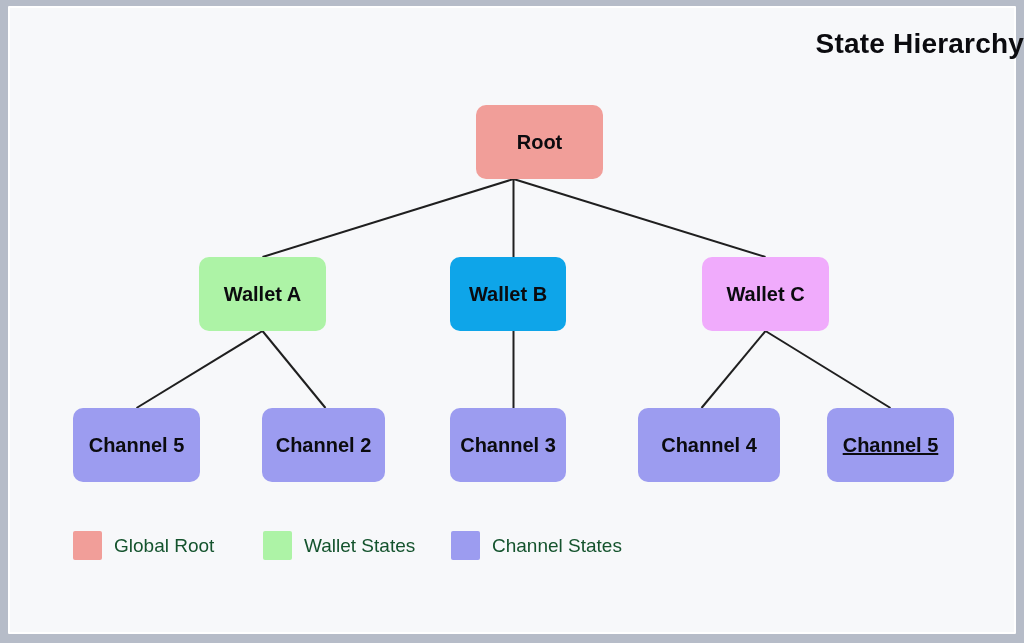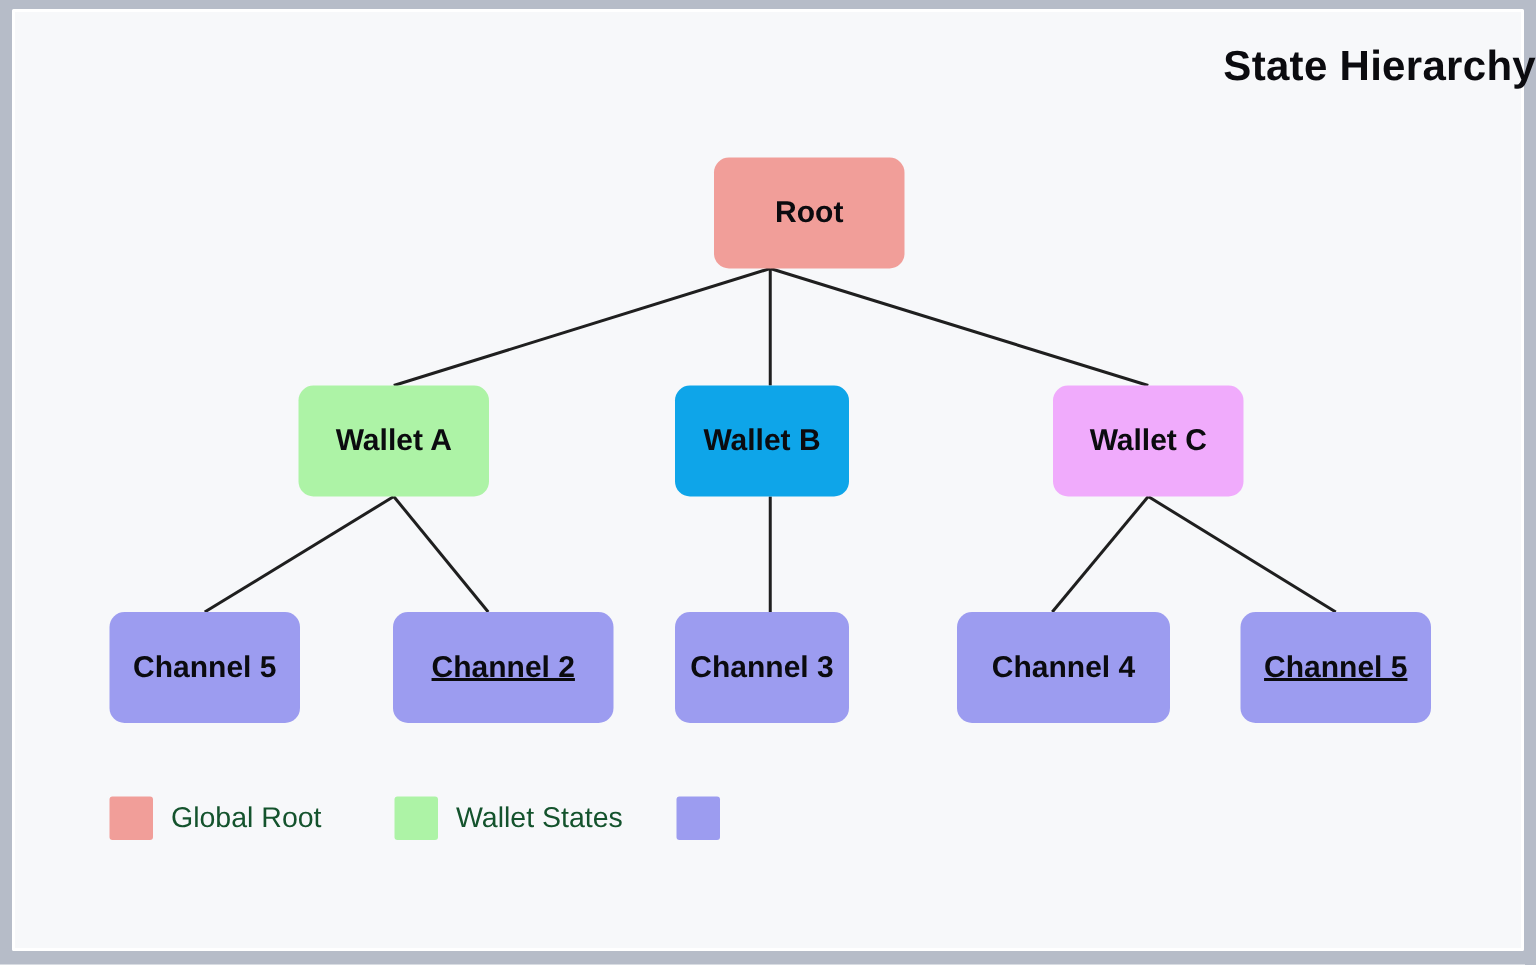--- a/index.html
+++ b/index.html
@@ -88,31 +88,32 @@
       <line x1="513.5" y1="331" x2="513.5" y2="408" stroke="#1F1F1F" stroke-width="2"></line>
       <line x1="765.5" y1="331" x2="701.5" y2="408" stroke="#1F1F1F" stroke-width="2"></line>
       <line x1="765.5" y1="331" x2="890.5" y2="408" stroke="#1F1F1F" stroke-width="2"></line>
     </svg>
   <div id="nodes">
       <div class="node" style="left: 476px; top: 105px; width: 127px; height: 74px; background: rgb(241, 158, 153);">Root</div>
       <div class="node" style="left: 199px; top: 257px; width: 127px; height: 74px; background: rgb(173, 243, 166);">Wallet A</div>
       <div class="node" style="left: 450px; top: 257px; width: 116px; height: 74px; background: #0ea5e9;">Wallet B</div>
       <div class="node" style="left: 702px; top: 257px; width: 127px; height: 74px; background: #f0abfc;">Wallet C</div>
       <div class="node" style="left: 73px; top: 408px; width: 127px; height: 74px; background: rgb(156, 156, 240);">Channel 5</div>
-      <div class="node" style="left: 262px; top: 408px; width: 147px; height: 74px; background: rgb(156, 156, 240); text-decoration: underline;">Channel 2</div>
+      <div class="node" style="left: 262px; top: 408px; width: 123px; height: 74px; background: rgb(156, 156, 240);">Channel 2</div>
       <div class="node" style="left: 450px; top: 408px; width: 116px; height: 74px; background: rgb(156, 156, 240);">Channel 3</div>
       <div class="node" style="left: 638px; top: 408px; width: 142px; height: 74px; background: rgb(156, 156, 240);">Channel 4</div>
       <div class="node" style="left: 827px; top: 408px; width: 127px; height: 74px; background: rgb(156, 156, 240); text-decoration: underline;">Channel 5</div>
     </div>
   <div id="legend">
       <div class="legend-item" style="left: 73px; top: 531px; height: 29px;">
         <span class="legend-swatch" style="width: 29px; height: 29px; background: rgb(241, 158, 153);"></span>
         <span class="legend-label">Global Root</span>
       </div>
       <div class="legend-item" style="left: 263px; top: 531px; height: 29px;">
         <span class="legend-swatch" style="width: 29px; height: 29px; background: rgb(173, 243, 166);"></span>
         <span class="legend-label">Wallet States</span>
       </div>
       <div class="legend-item" style="left: 451px; top: 531px; height: 29px;">
         <span class="legend-swatch" style="width: 29px; height: 29px; background: rgb(156, 156, 240);"></span>
+        <span class="legend-label">Channel States</span>
       </div>
     </div>
 </div>
 
 </body></html>

